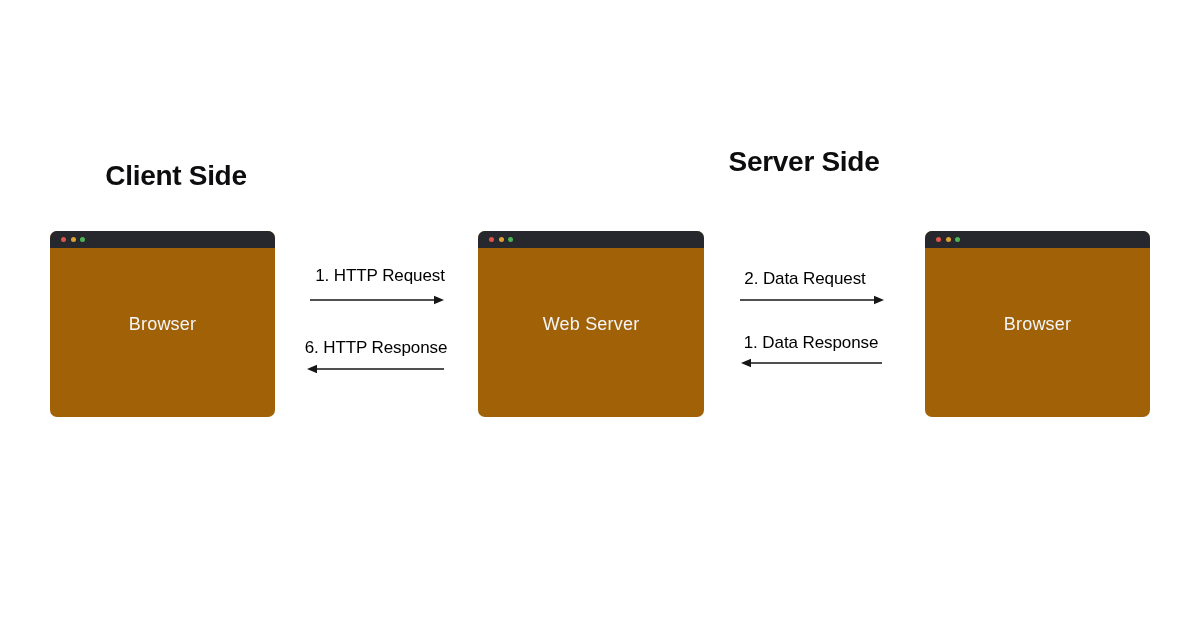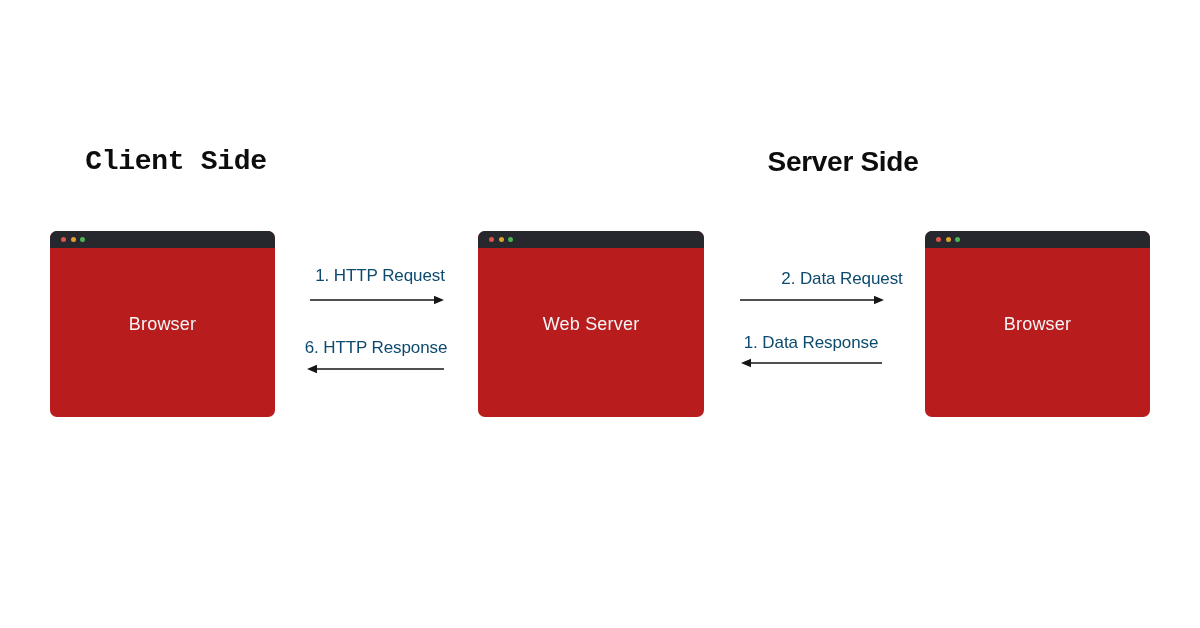--- a/index.html
+++ b/index.html
@@ -15,32 +15,32 @@
   
   .section-heading {
     position: absolute;
     transform: translateX(-50%);
     font-size: 28px;
     font-weight: 600;
     color: #0d0d0f;
     letter-spacing: -0.3px;
     white-space: nowrap;
   }
-  #heading-client { left: 176px; top: 146px; font-family: Liberation Mono, monospace; }
-  #heading-server { left: 843px; top: 146px; }
+  #heading-client { left: 176px; top: 160px; }
+  #heading-server { left: 804px; top: 146px; }
 
   
   .window {
     position: absolute;
     top: 231px;
     width: 225px;
     height: 186px;
     border-radius: 7px;
     overflow: hidden;
-    background: #b91c1c;
+    background: #a16207;
   }
   #window-browser   { left: 50px; }
   #window-webserver { left: 478px; width: 226px; text-align: right; }
   #window-database  { left: 925px; }
 
   .titlebar {
     height: 17px;
     background: #26282e;
     display: flex;
     align-items: center;
@@ -62,27 +62,27 @@
     font-size: 18px;
     font-weight: 400;
     letter-spacing: 0.2px;
   }
 
   
   .flow-label {
     position: absolute;
     transform: translateX(-50%);
     font-size: 17px;
-    color: #0c4a6e;
+    color: #000000;
     white-space: nowrap;
     letter-spacing: -0.1px;
   }
   #label-http-request  { left: 380px; top: 266px; }
   #label-http-response { left: 376px; top: 338px; }
-  #label-data-request  { left: 805px; top: 269px; margin-left: 37px; }
+  #label-data-request  { left: 805px; top: 269px; }
   #label-data-response { left: 811px; top: 333px; }
 
   .arrow { position: absolute; display: block; }
   #arrow-http-request  { left: 310px; top: 294px; }
   #arrow-http-response { left: 307px; top: 363px; }
   #arrow-data-request  { left: 740px; top: 294px; }
   #arrow-data-response { left: 741px; top: 357px; }
 
   .arrow line    { stroke: #161616; stroke-width: 1.6; }
   .arrow polygon { fill: #161616; }

